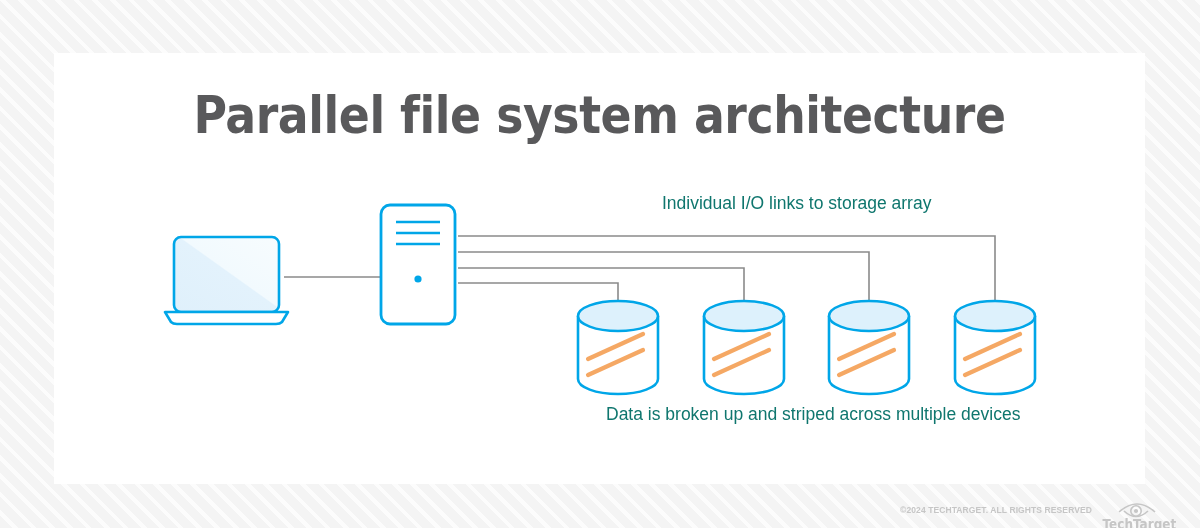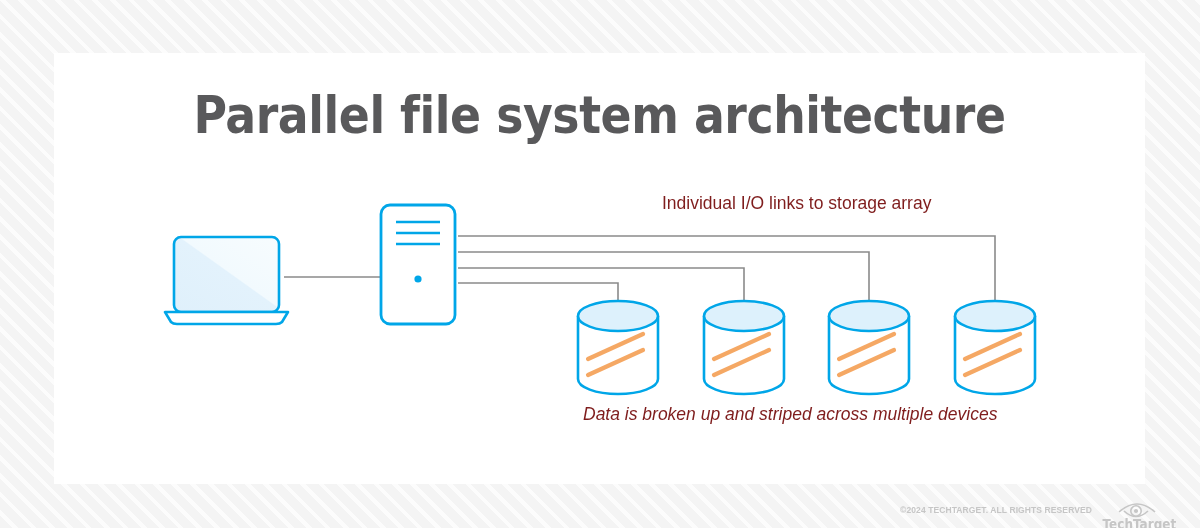--- a/index.html
+++ b/index.html
@@ -42,27 +42,27 @@
     color: #59595b;
     font-family: "DejaVu Sans", sans-serif;
     font-weight: bold;
     font-size: 52px;
     letter-spacing: -0.5px;
     transform: scaleX(0.88);
     white-space: nowrap;
   }
   .note {
     position: absolute;
-    color: #7f1d1d;
+    color: #0f766e;
     font-family: "Liberation Sans", sans-serif;
     font-size: 17.5px;
     white-space: nowrap;
   }
   #note-top   { left: 608px; top: 140px; }
-  #note-bottom{ left: 529px; top: 351px; font-style: italic; }
+  #note-bottom{ left: 552px; top: 351px; }
 
   #diagram {
     position: absolute;
     left: 0;
     top: 0;
     width: 1091px;
     height: 431px;
   }
 
   #footer {

